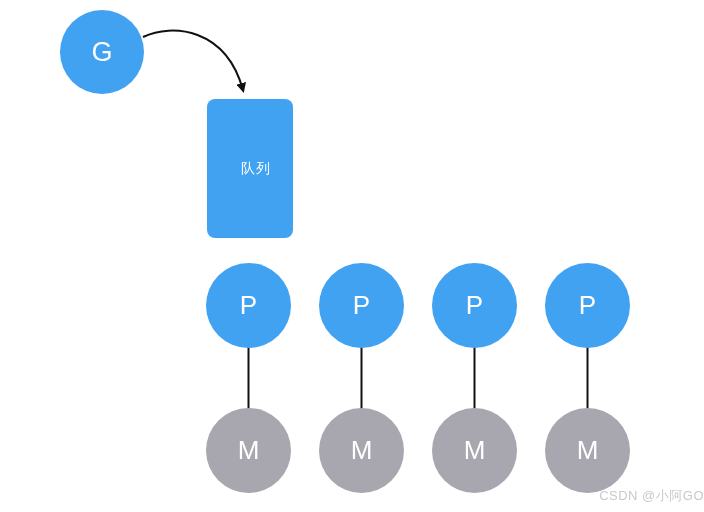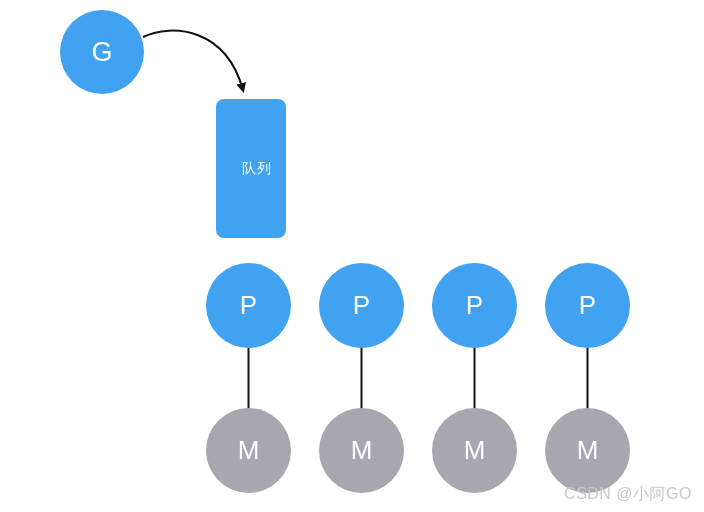--- a/index.html
+++ b/index.html
@@ -30,41 +30,41 @@
     justify-content: center;
     color: var(--label-white, #ffffff);
   }
   .abs { position: absolute; }
   .circle { width: 84px; height: 84px; border-radius: 50%; }
   .blue { background: var(--node-blue, #42a2f2); }
   .gray { background: var(--node-gray, #a8a6af); }
   .g-node { left: 60px; top: 10px; }
   .g-label { font-size: 27px; }
   .queue-node {
-    left: 216px; top: 99px;
-    width: 70px; height: 139px;
+    left: 207px; top: 99px;
+    width: 86px; height: 139px;
     border-radius: 8px;
     padding-left: 12px;
   }
   .queue-label { font-size: 14px; letter-spacing: 1px; }
   .row {
     position: absolute;
     left: 206px;
     display: flex;
     gap: 28px;
   }
   .p-row { top: 263px; }
   .m-row { top: 408px; }
   .row .circle { width: 85px; height: 85px; }
   .node-label { font-size: 26px; }
   .watermark {
     position: absolute;
-    right: 12px;
+    right: 0;
     bottom: 7px;
-    font-size: 16px;
+    font-size: 13px;
     color: var(--watermark, #c9c9c9);
     letter-spacing: 0.5px;
   }
 </style>
 </head>
 <body>
 
 <div class="canvas">
 
   <svg class="overlay" width="704" height="512" viewBox="0 0 704 512">

